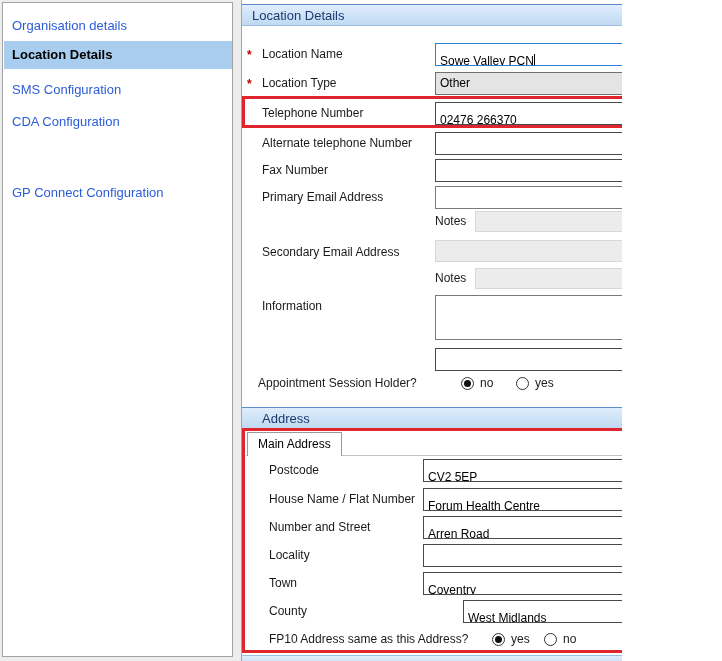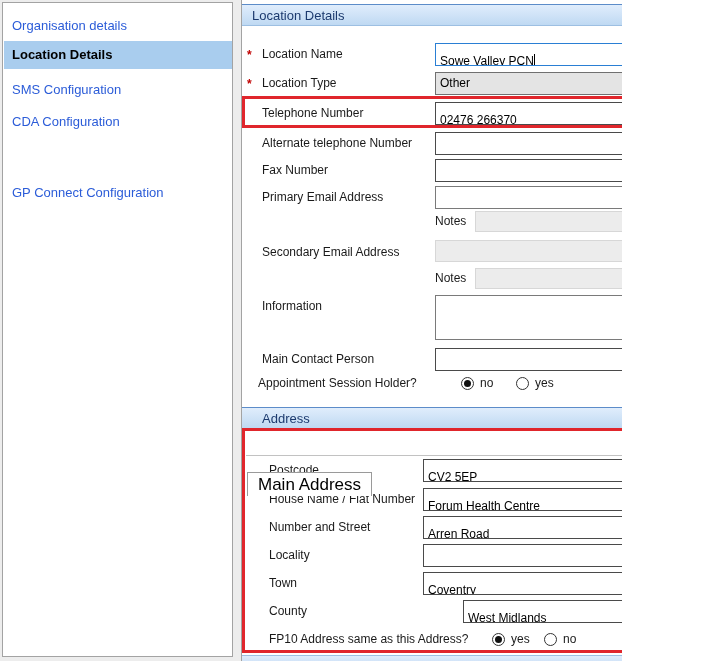--- a/index.html
+++ b/index.html
@@ -41,21 +41,21 @@
 
   .radio-row{position:absolute;display:flex;align-items:center;gap:6px;font-size:12px;color:#1a1a1a;}
   .radio{width:13px;height:13px;border:1px solid #333;border-radius:50%;background:#fff;
          box-sizing:border-box;flex:0 0 auto;cursor:pointer;}
   .radio.sel{position:relative;}
   .radio.sel::after{content:"";position:absolute;left:2px;top:2px;width:7px;height:7px;
                     background:#111;border-radius:50%;}
 
   .tabstrip-line{position:absolute;background:#c2c2c2;height:1px;}
   .tab{position:absolute;background:#fff;border:1px solid #9a9a9a;border-bottom:none;
-       box-sizing:border-box;font-size:17px;color:#000;line-height:23px;padding:0 10px;z-index:2;cursor:pointer;margin-top:40px;}
+       box-sizing:border-box;font-size:12px;color:#000;line-height:23px;padding:0 10px;z-index:2;cursor:pointer;}
 
   .bottom-partial{position:absolute;left:242px;top:655px;width:480px;height:6px;
                   background:linear-gradient(#e0edfc,#d2e4f8);border-top:1px solid #9dbfe2;box-sizing:border-box;}
 </style>
 </head>
 <body>
 
 <div id="stage">
 
   <div class="sidebar">
@@ -100,21 +100,20 @@
 
   <div class="lbl" style="left:262px;top:224px;margin-top:17px;">Secondary Email Address</div>
   <div class="tb disabled" style="left:435px;top:240px;width:276px;height:22px;"></div>
 
   <div class="lbl" style="left:435px;top:268px;height:21px;line-height:21px;">Notes</div>
   <div class="tb disabled" style="left:475px;top:268px;width:235px;height:21px;"></div>
 
   <div class="lbl" style="left:262px;top:295px;">Information</div>
   <div class="tb light" style="left:435px;top:295px;width:276px;height:45px;"></div>
 
-  <div class="lbl" style="left:262px;top:348px;">Main Contact Person</div>
   <div class="tb" style="left:435px;top:348px;width:276px;height:23px;"></div>
 
   <div class="lbl" style="left:258px;top:374px;height:18px;line-height:18px;">Appointment Session Holder?</div>
   <div class="radio-row" style="left:461px;top:376px;">
     <span class="radio sel"></span>
     <span>no</span>
   </div>
   <div class="radio-row" style="left:516px;top:376px;">
     <span class="radio"></span>
     <span>yes</span>

